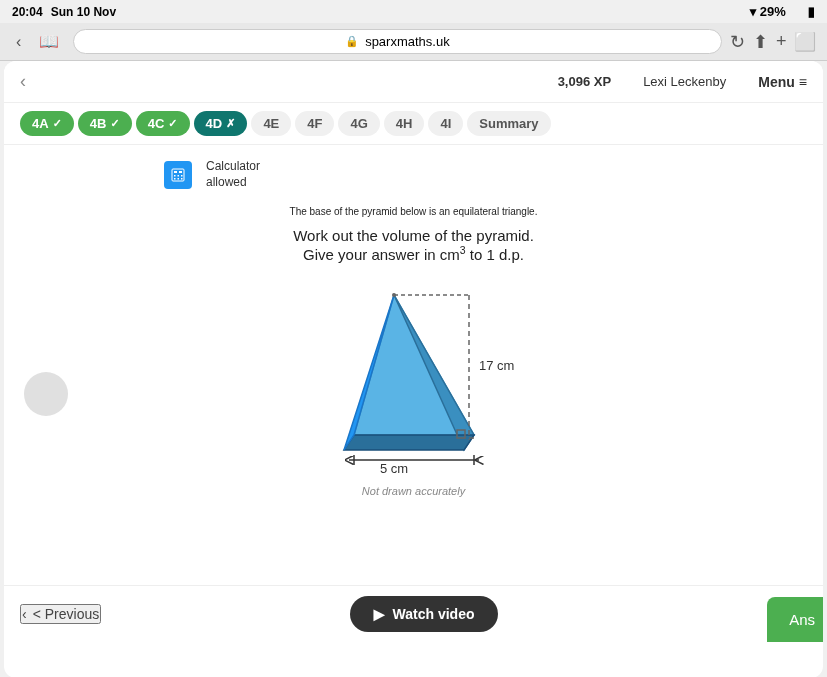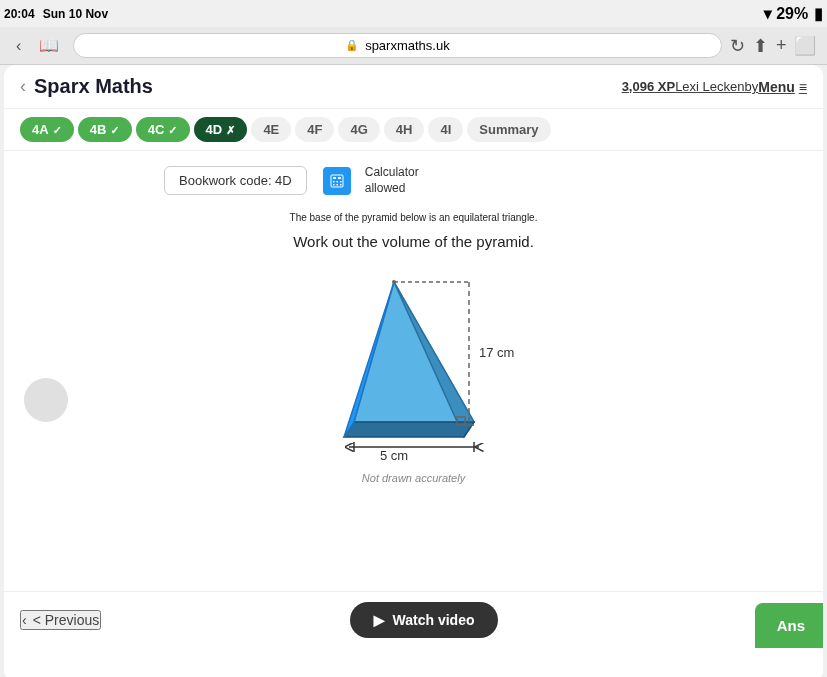--- a/index.html
+++ b/index.html
@@ -11,26 +11,26 @@
       overflow: hidden;
       position: relative;
     }
 
     
     .status-bar {
       background: #f0f0f0;
       display: flex;
       justify-content: space-between;
       align-items: center;
-      padding: 4px 4px;
+      padding: 4px 12px;
       font-size: 12px;
       font-weight: 600;
     }
     .status-left { display: flex; gap: 8px; align-items: center; }
-    .status-right { display: flex; gap: 6px; align-items: center; font-size: 16px; }
+    .status-right { display: flex; gap: 22px; align-items: center; font-size: 13px; }
 
     
     .browser-bar {
       background: #e8e8e8;
       padding: 6px 10px;
       display: flex;
       align-items: center;
       gap: 8px;
       border-bottom: 1px solid #ccc;
     }
@@ -79,45 +79,45 @@
       background: white;
       padding: 10px 16px;
       display: flex;
       align-items: center;
       justify-content: space-between;
       border-bottom: 1px solid #eee;
     }
     .app-header-left { display: flex; align-items: center; gap: 8px; }
     .back-chevron { font-size: 18px; color: #888; cursor: pointer; }
     .app-title { font-size: 20px; font-weight: 700; color: #1a1a2e; }
-    .app-header-right { display: flex; align-items: center; gap: 0; font-size: 13px; color: #444; text-decoration: underline; }
+    .app-header-right { display: flex; align-items: center; gap: 32px; font-size: 13px; color: #444; }
     .xp-badge { color: #333; font-weight: 600; }
     .user-name { color: #333; }
     .menu-btn { font-weight: 700; font-size: 14px; color: #333; cursor: pointer; display: flex; align-items: center; gap: 4px; }
 
     
     .tab-bar {
       display: flex;
       padding: 8px 16px;
       gap: 4px;
       border-bottom: 1px solid #eee;
       align-items: center;
     }
     .tab {
       padding: 5px 12px;
       border-radius: 16px;
       font-size: 13px;
       font-weight: 600;
       cursor: pointer;
       display: flex;
-      align-items: flex-end;
+      align-items: center;
       gap: 4px;
     }
     .tab-completed { background: #4caf50; color: white; }
-    .tab-active { background: #14532d; color: white; }
+    .tab-active { background: #0f766e; color: white; }
     .tab-inactive { background: #f0f0f0; color: #555; }
     .tab-check { font-size: 11px; }
     .tab-x { font-size: 11px; }
 
     
     .content-area {
       padding: 14px 20px;
       display: flex;
       flex-direction: column;
       align-items: flex-start;
@@ -267,21 +267,20 @@
     <span>+</span>
     <span>⬜</span>
   </div>
 </div>
 
 <div class="app-container">
 
   <div class="app-header">
     <div class="app-header-left">
       <span class="back-chevron">‹</span>
-      <span class="app-title">Sparx Maths</span>
     </div>
     <div class="app-header-right">
       <span class="xp-badge">3,096 XP</span>
       <span class="user-name">Lexi Leckenby</span>
       <span class="menu-btn">
         <span>Menu</span>
         <span>≡</span>
       </span>
     </div>
   </div>
@@ -321,21 +320,20 @@
     <div class="tab tab-inactive">
       <span>Summary</span>
     </div>
   </div>
 
   <div class="content-area" style="height: calc(100% - 120px);">
 
     <div class="side-circle"></div>
 
     <div class="bookwork-row">
-      <div class="bookwork-code">Bookwork code: 4D</div>
       <div class="calculator-info">
         <div class="calc-icon">
           <svg width="16" height="16" viewBox="0 0 16 16" fill="white">
             <rect x="2" y="2" width="12" height="12" rx="1" stroke="white" stroke-width="1" fill="none"></rect>
             <rect x="4" y="4" width="3" height="2" fill="white"></rect>
             <rect x="9" y="4" width="3" height="2" fill="white"></rect>
             <rect x="4" y="8" width="1.5" height="1.5" fill="white"></rect>
             <rect x="7.5" y="8" width="1.5" height="1.5" fill="white"></rect>
             <rect x="11" y="8" width="1.5" height="1.5" fill="white"></rect>
             <rect x="4" y="11" width="1.5" height="1.5" fill="white"></rect>
@@ -347,20 +345,23 @@
           <div>Calculator</div>
           <div>allowed</div>
         </div>
       </div>
     </div>
 
     <div class="question-text" style="width:100%; text-align:center; padding-left:0;">The base of the pyramid below is an equilateral triangle.</div>
 
     <div style="width:100%; text-align:center; margin-bottom:4px;">
       <div style="font-size:15px; color:#222; font-weight:500;">Work out the volume of the pyramid.</div>
+      <div style="font-size:15px; color:#222; font-weight:500;">
+        Give your answer in cm<sup>3</sup> to 1 d.p.
+      </div>
     </div>
 
     <div class="diagram-container">
       <div class="pyramid-svg-wrapper">
         <svg width="280" height="200" viewBox="0 0 280 200">
 
           <polygon points="120,20 80,160 200,160" fill="#5ab4e5" stroke="#3a8fc0" stroke-width="1.5"></polygon>
 
           <polygon points="120,20 200,160 190,175" fill="#3a8fc0" stroke="#2a6f9a" stroke-width="1.5"></polygon>
 
@@ -405,18 +406,18 @@
         <span>‹</span>
         <span>&lt; Previous</span>
       </button>
       <button class="watch-video-btn">
         <span>▶</span>
         <span>Watch video</span>
       </button>
       <div style="width:60px;"></div>
     </div>
 
-    <div style="position:absolute; bottom:0; right:0; background:#4caf50; color:white; font-weight:700; font-size:15px; padding:14px 18px 14px 22px; border-radius:8px 0 0 0; cursor:pointer;">
+    <div style="position:absolute; bottom:0; right:0; background:#4caf50; color:white; font-weight:400; font-size:15px; padding:14px 8px 14px 22px; border-radius:8px 0 0 0; cursor:pointer;">
       <span>Ans</span>
     </div>
 
   </div>
 </div>
 
 </body></html>

